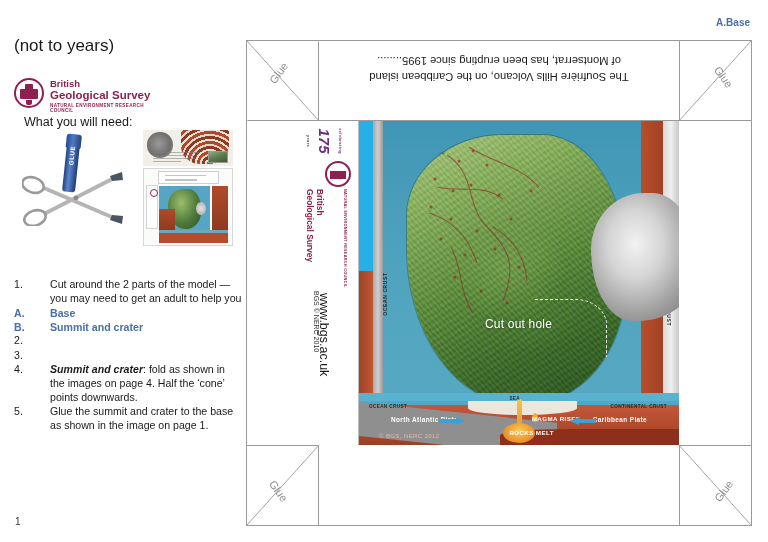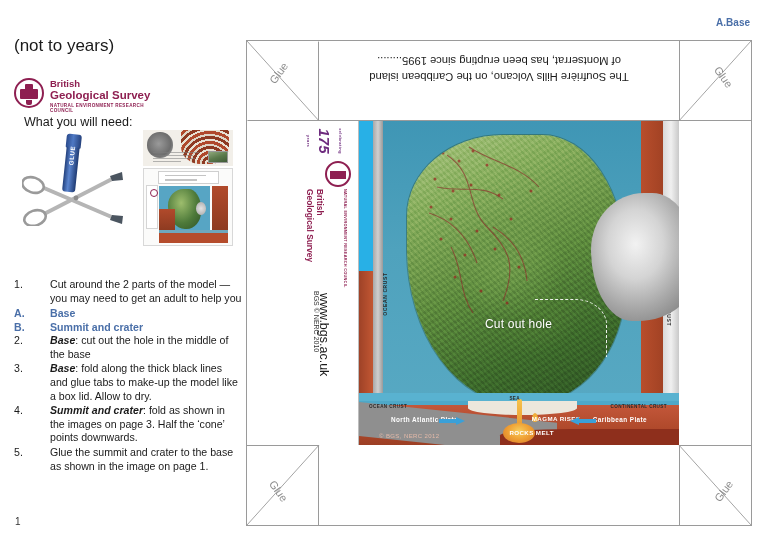--- a/index.html
+++ b/index.html
@@ -470,31 +470,29 @@
       <span class="ins-num">A.</span>
       <span>Base</span>
     </div>
     <div class="ins-sub">
       <span class="ins-num">B.</span>
       <span>Summit and crater</span>
     </div>
 
     <div class="ins-row">
       <span class="ins-num">2.</span>
-      <span class="ins-txt"><b>Base</b><span>: cut out the hole in the middle of the base</span></span>
     </div>
 
     <div class="ins-row">
       <span class="ins-num">3.</span>
-      <span class="ins-txt"><b>Base</b><span>: fold along the thick black lines and glue tabs to make-up the model like a box lid. Allow to dry.</span></span>
     </div>
 
     <div class="ins-row">
       <span class="ins-num">4.</span>
-      <span class="ins-txt"><b>Summit and crater</b><span>: fold as shown in the images on page 3. Half the ‘cone’ points downwards.</span></span>
+      <span class="ins-txt"><b>Summit and crater</b><span>: fold as shown in the images on page 4. Half the ‘cone’ points downwards.</span></span>
     </div>
 
     <div class="ins-row">
       <span class="ins-num">5.</span>
       <span class="ins-txt">Glue the summit and crater to the base as shown in the image on page 1.</span>
     </div>
   </div>
 
   <div class="page-num">1</div>
 

